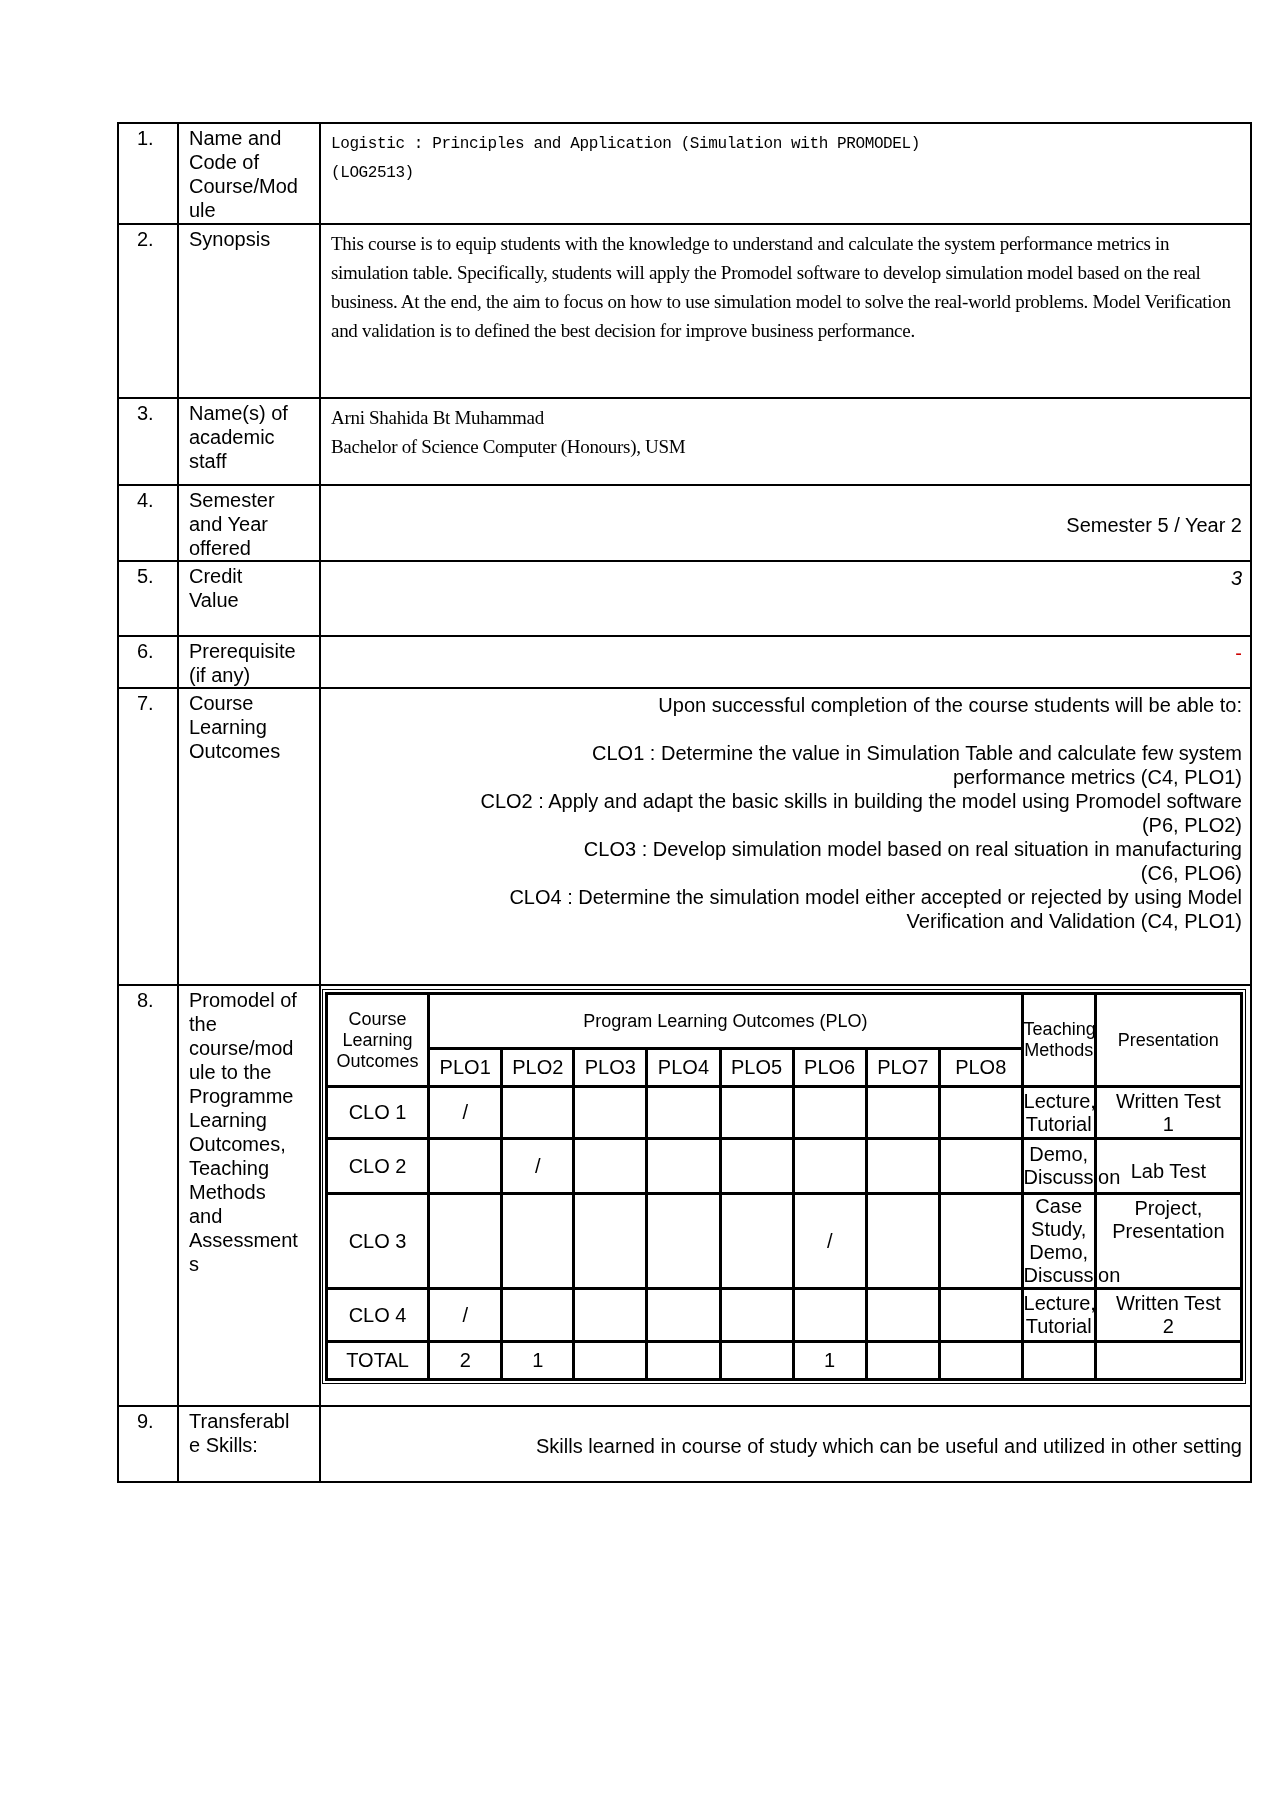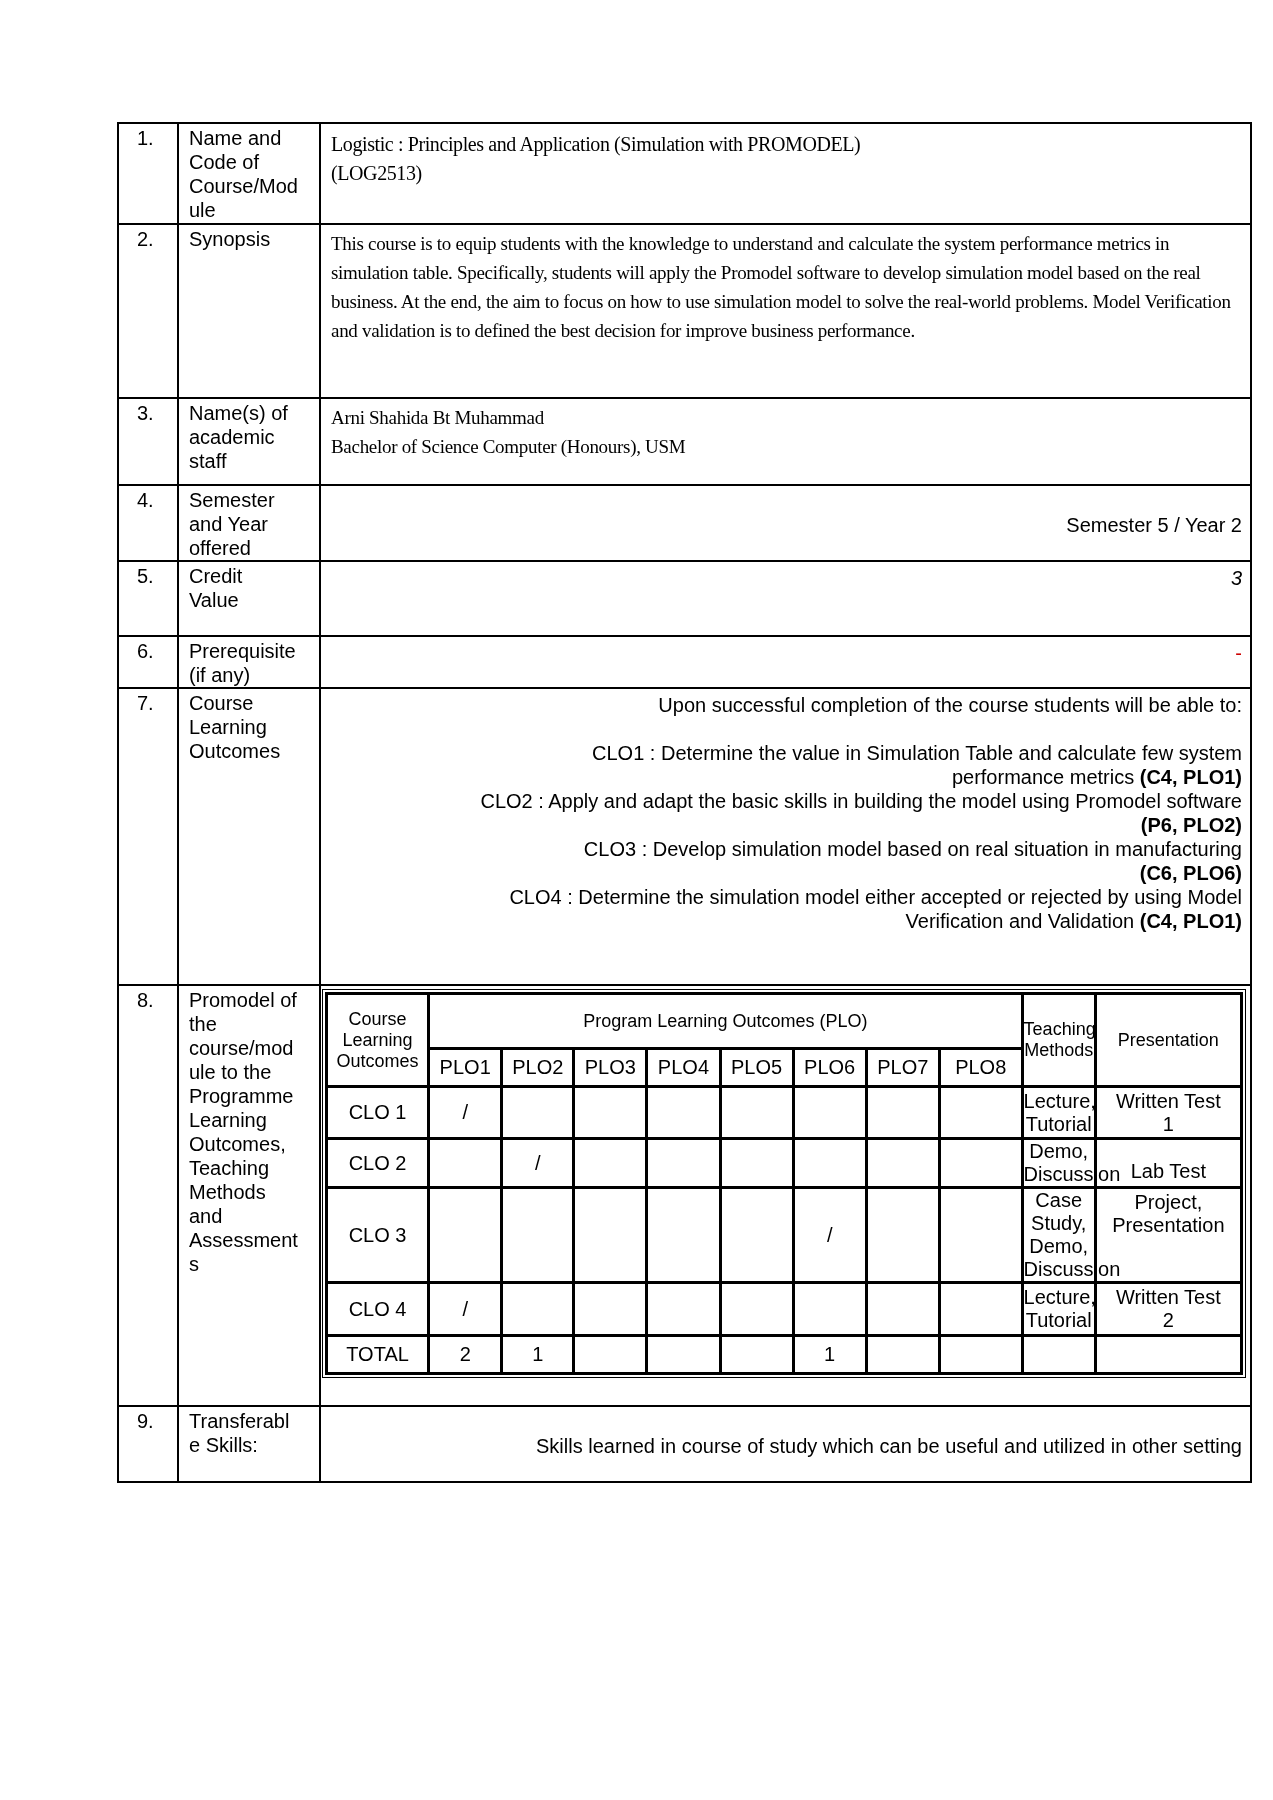--- a/index.html
+++ b/index.html
@@ -8,24 +8,24 @@
     position:absolute; left:117px; top:122px; width:1133px;
     border-collapse:collapse; table-layout:fixed;
   }
   .outer > tbody > tr > td {
     border:2px solid #000; vertical-align:top; padding:0;
   }
   .num { font-family:"Liberation Sans", sans-serif; font-size:20px; padding:3px 0 0 18px !important; }
   .lbl { font-family:"Liberation Sans", sans-serif; font-size:20px; line-height:24px; padding:2px 6px 0 10px !important; }
   .cal { font-family:Liberation Serif, serif; font-size:19px; line-height:29px; padding:4px 8px 0 10px !important; letter-spacing:-0.3px; }
   .ar  { font-family:"Liberation Sans", sans-serif; font-size:20px; line-height:24px; padding:4px 8px 0 10px !important;text-align:right; }
-  .title { font-family:Liberation Serif, serif; font-size:20px; line-height:29px; padding:6px 8px 0 10px !important; letter-spacing:-0.4px; }
+  .title { font-family:Liberation Mono, monospace; font-size:16px; line-height:29px; padding:6px 8px 0 10px !important; letter-spacing:-0.4px; }
   .red { color:#cc0000; }
   .indent { padding-left:78px; display:block; }
-  .bold { font-weight:bold; }
+  .bold { font-weight:normal; }
   .gap { height:24px; }
 
   .inner {
     border-collapse:collapse; table-layout:fixed; margin:6px 6px 0 4px;
     width:918px; border:3px solid #000; outline:1px solid #000; outline-offset:2px;
     font-family:"Liberation Sans", sans-serif;
   }
   .inner td, .inner th {
     border:3px solid #000; text-align:center; vertical-align:middle;
     font-weight:normal; font-size:20px; line-height:23px; padding:0;
@@ -203,21 +203,21 @@
               <td></td>
               <td>
                 <div>Lecture,</div>
                 <div>Tutorial</div>
               </td>
               <td>
                 <div>Written Test</div>
                 <div>1</div>
               </td>
             </tr>
-            <tr style="height:49px">
+            <tr style="height:55px">
               <td>CLO 2</td>
               <td></td>
               <td>/</td>
               <td></td>
               <td></td>
               <td></td>
               <td></td>
               <td></td>
               <td></td>
               <td>

